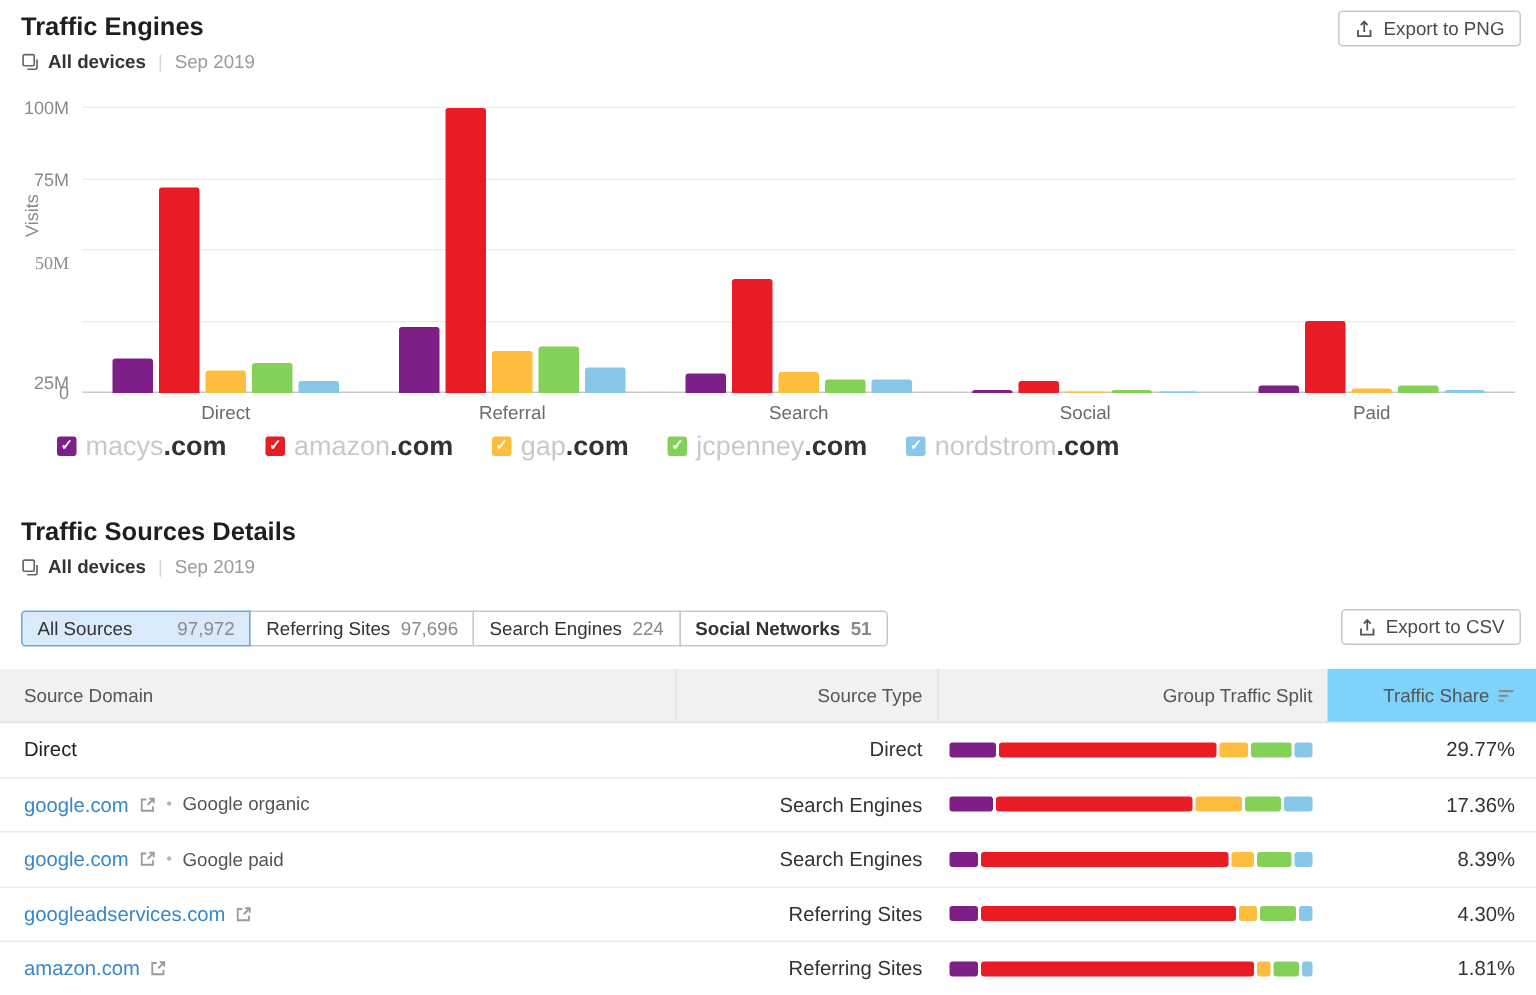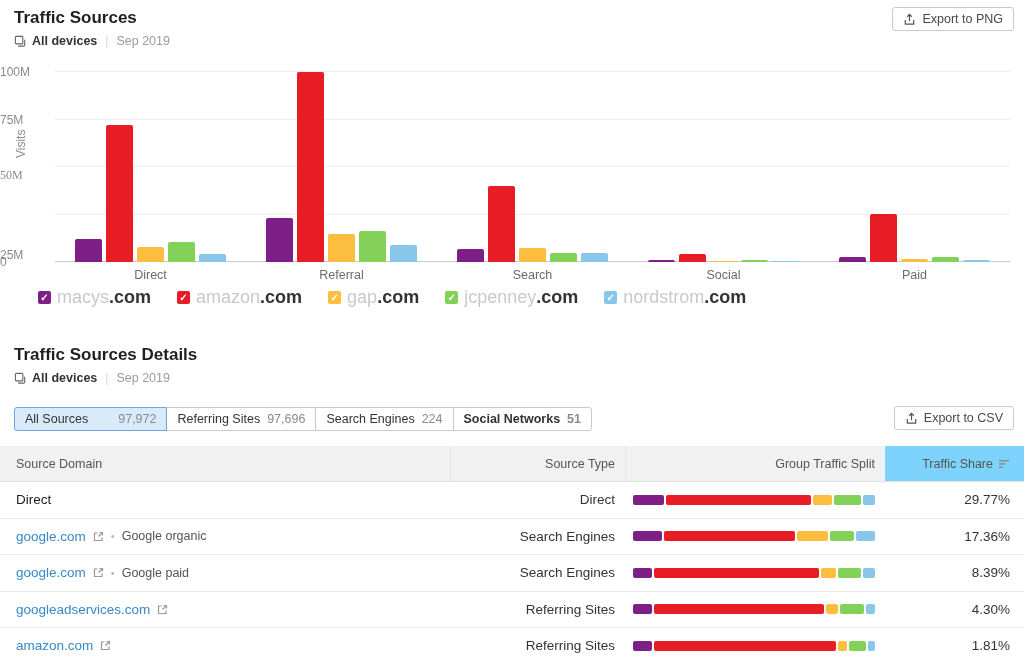--- a/index.html
+++ b/index.html
@@ -14,21 +14,21 @@
   .filters .period { color:#9b9b9b; }
 
   .export-btn { display:flex; align-items:center; gap:6px; border:1px solid #c9c9c9;
     border-radius:3px; background:#fff; padding:4px 10px; font-size:12.5px; color:#4a4a4a;
     cursor:pointer; font-family:inherit; }
 
   
   #plot { position:absolute; left:55px; top:72px; width:955px; height:190px; }
   .gridline { position:absolute; left:0; right:0; height:1px; background:#ededed; }
   .gridline.base { background:#c9c9c9; }
-  .ytick { position:absolute; width:46px; font-size:12px; color:#8a8a8a; line-height:14px; }
+  .ytick { position:absolute; width:46px; text-align:right; font-size:12px; color:#8a8a8a; line-height:14px; }
   #ylabel { position:absolute; left:14px; top:158px; font-size:12px; color:#8a8a8a;
     transform:rotate(-90deg); transform-origin:left top; }
   .bar-groups { position:absolute; left:0; bottom:0; width:100%; height:100%;
     display:flex; }
   .bar-group { flex:1; display:flex; align-items:flex-end; justify-content:center; gap:4px; height:100%; }
   .bar { width:27px; border-radius:2px 2px 0 0; }
   .cat-labels { position:absolute; left:55px; top:268px; width:955px; display:flex; }
   .cat-label { flex:1; text-align:center; font-size:12.5px; color:#6b6b6b; }
 
   
@@ -69,21 +69,21 @@
   .row-note { color:#555; font-size:12.5px; }
   .note-dot { color:#b5b5b5; font-size:11px; }
   .split-bar { margin-left:8px; width:242px; height:10px; display:flex; gap:2px; }
   .split-seg { height:10px; border-radius:2px; }
   .ext-icon { display:inline-flex; }
 </style>
 </head>
 <body>
 
 <div class="abs" style="left:14px; top:8px;">
-  <div class="section-title">Traffic Sources</div>
+  <div class="section-title">Traffic Engines</div>
 </div>
 
 <button class="export-btn abs" style="right:10px; top:7px;">
   <span class="ext-icon">
     <svg width="13" height="13" viewBox="0 0 14 14" fill="none" stroke="#555" stroke-width="1.3">
       <path d="M7 9 V1.5 M4.5 4 L7 1.5 L9.5 4"></path>
         <path d="M2.5 7.5 V12 H11.5 V7.5"></path>
     </svg>
   </span>
   <span>Export to PNG</span>

